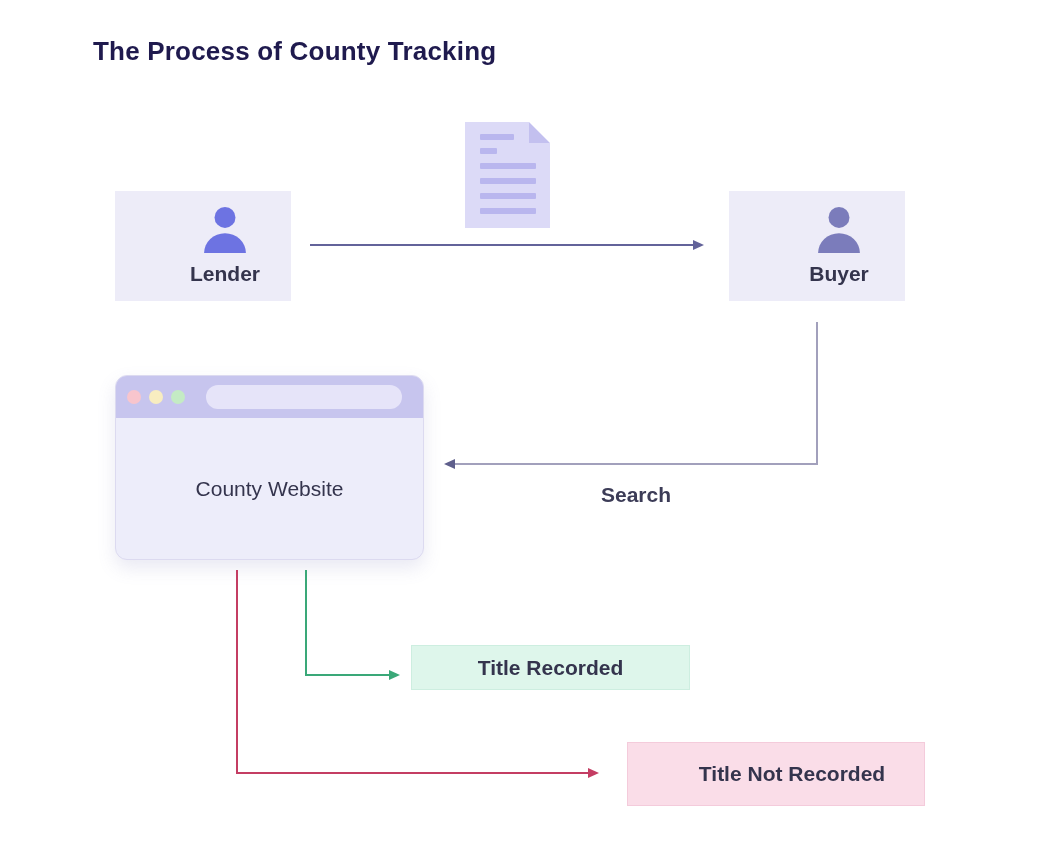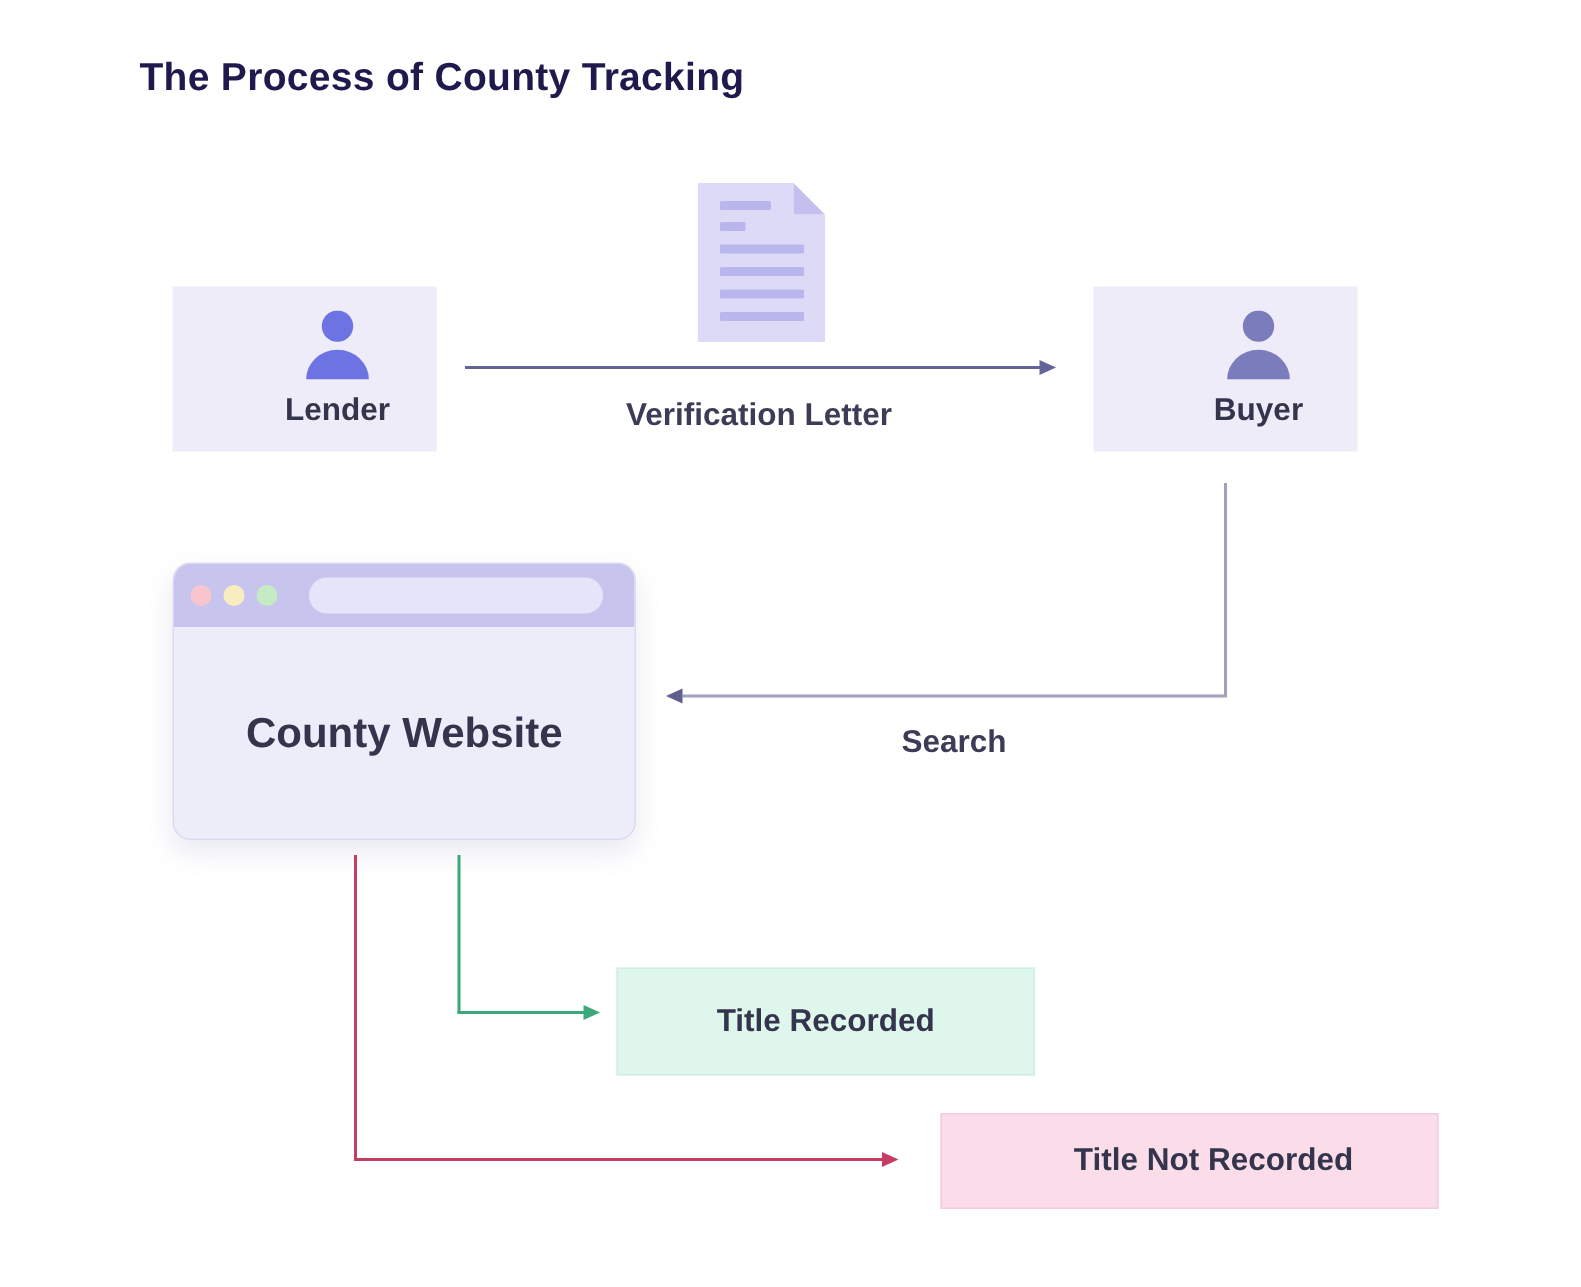--- a/index.html
+++ b/index.html
@@ -62,31 +62,31 @@
   .dot-red { background: var(--dot-red); }
   .dot-yellow { background: var(--dot-yellow); }
   .dot-green { background: var(--dot-green); }
   .browser-address {
     position: absolute; left: 90px; top: 9px; width: 196px; height: 24px;
     background: var(--browser-address); border-radius: 12px;
   }
   .browser-label {
     position: absolute; left: 0; right: 0; top: 42px; bottom: 0;
     display: flex; align-items: center; justify-content: center;
-    font-size: 28px; font-weight: bold; color: var(--label-text);
+    font-size: 21px; font-weight: normal; color: var(--label-text);
   }
 
   
   .result-box {
     position: absolute; display: flex; align-items: center; justify-content: center;
     font-size: 21px; font-weight: bold; color: var(--label-text);
   }
-  .recorded-box { left: 411px; top: 645px; width: 279px; height: 72px;
+  .recorded-box { left: 411px; top: 645px; width: 279px; height: 45px;
     background: var(--success-bg); border: 1px solid #cdeee0; }
-  .not-recorded-box { left: 627px; top: 742px; width: 332px; height: 64px;
+  .not-recorded-box { left: 627px; top: 742px; width: 298px; height: 64px;
     background: var(--danger-bg); border: 1px solid #f4cbdb; padding-left: 32px; }
 
   
   .edge-line { position: absolute; }
   .h-line { height: 2px; }
   .v-line { width: 2px; }
   .primary { background: var(--arrow-primary); }
   .search-c { background: var(--search-line); }
   .success-c { background: var(--arrow-success); }
   .danger-c { background: var(--arrow-danger); }
@@ -126,21 +126,20 @@
     <div class="doc-line w-a"></div>
     <div class="doc-line w-b"></div>
     <div class="doc-line w-c"></div>
     <div class="doc-line w-c"></div>
     <div class="doc-line w-c"></div>
     <div class="doc-line w-c"></div>
   </div>
 
   <div class="edge-line h-line primary" style="left:310px; top:244px; width:384px;"></div>
   <div class="head head-right head-primary" style="left:693px; top:240px;"></div>
-  <div class="edge-label verification-label">Verification Letter</div>
 
   <div class="node person-node" style="left:729px; top:191px;">
     <svg class="person-icon buyer-fill" viewBox="0 0 44 44">
       <circle cx="22" cy="10" r="10" fill="currentColor"></circle>
       <path d="M2 44 a20 19 0 0 1 40 0 Z" fill="currentColor"></path>
     </svg>
     <div class="node-label">Buyer</div>
   </div>
 
   <div class="edge-line v-line search-c" style="left:816px; top:322px; height:142px;"></div>

